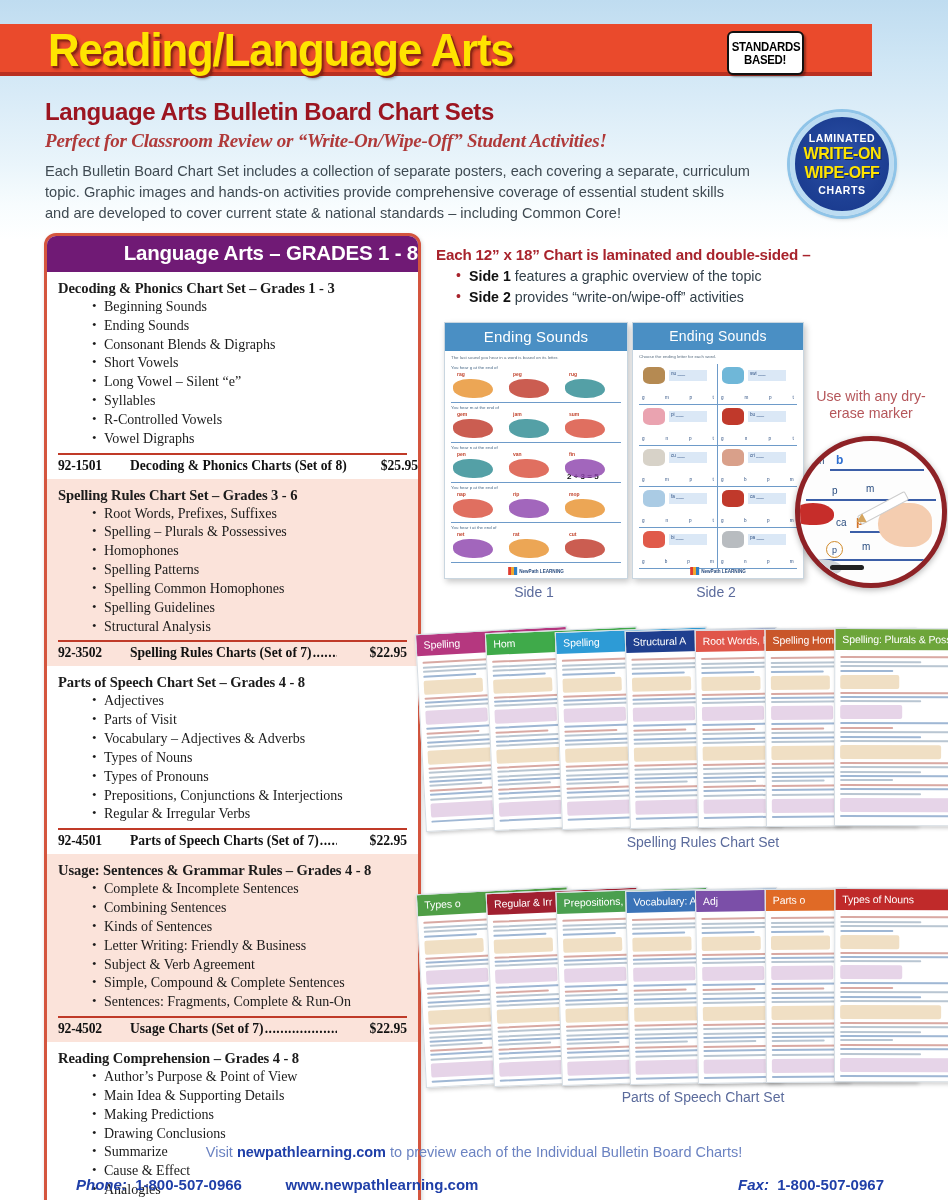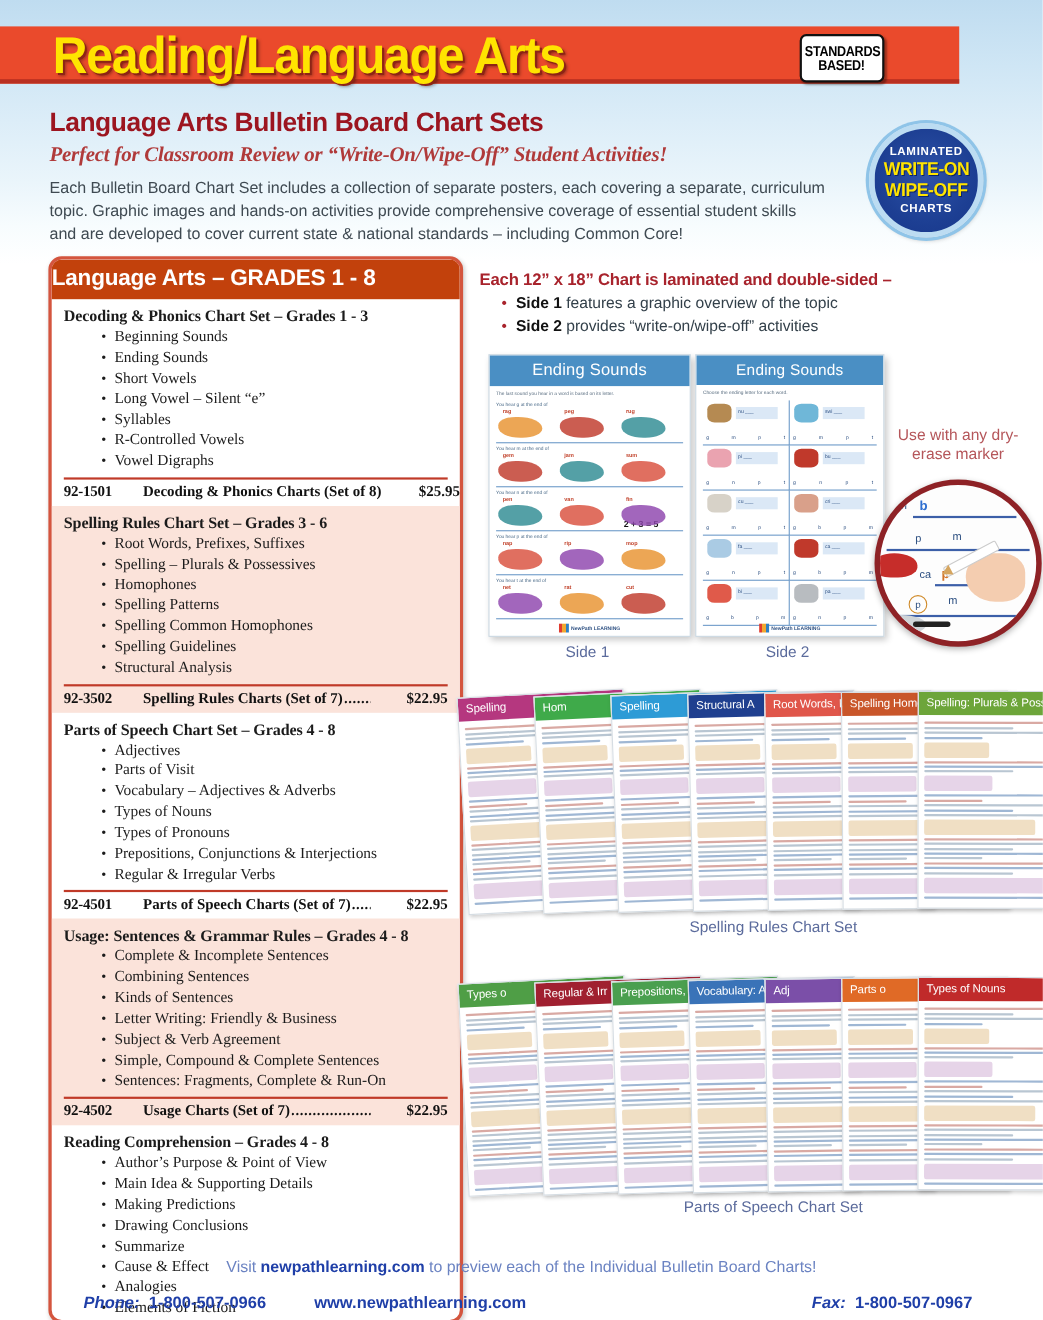--- a/index.html
+++ b/index.html
@@ -78,21 +78,21 @@
   .seal .s4{margin-top:2px;}
 
   
   .panel{
     position:absolute;left:44px;top:233px;width:371px;
     border:3px solid #d4553e;border-radius:12px;
     background:#fff;overflow:hidden;
     box-shadow:1px 2px 4px rgba(0,0,0,.18);
   }
   .panel-head{
-    background:#c2410c;color:#fff;text-align:left;
+    background:#701a75;color:#fff;text-align:right;
     font-size:20.5px;font-weight:bold;padding:5px 0 7px 0;
     letter-spacing:-0.2px;
   }
   .pset{padding:8px 11px 0 11px;}
   .pset.alt{background:#fbe3da;}
   .pset h3{
     margin:0 0 1px 0;font-size:14.6px;font-weight:bold;color:#1b1b1b;
     font-family:"Liberation Serif",serif;letter-spacing:-0.1px;
   }
   .pset ul{margin:0;padding:0 0 0 34px;list-style:none;}
@@ -261,20 +261,21 @@
   </div>
 
   <div class="panel">
     <div class="panel-head">Language Arts – GRADES 1 - 8</div>
     <div id="panel-sets">
         <div class="pset">
           <h3>Decoding &amp; Phonics Chart Set – Grades 1 - 3</h3>
           <ul>
             <li>Beginning Sounds</li>
             <li>Ending Sounds</li>
+            <li>Consonant Blends &amp; Digraphs</li>
             <li>Short Vowels</li>
             <li>Long Vowel – Silent “e”</li>
             <li>Syllables</li>
             <li>R-Controlled Vowels</li>
             <li>Vowel Digraphs</li>
           </ul>
           <div class="sku-row">
             <span class="sku">92-1501</span>
             <span class="sku-name">Decoding &amp; Phonics Charts (Set of 8)</span>
             <span class="dots">............................................................</span>

